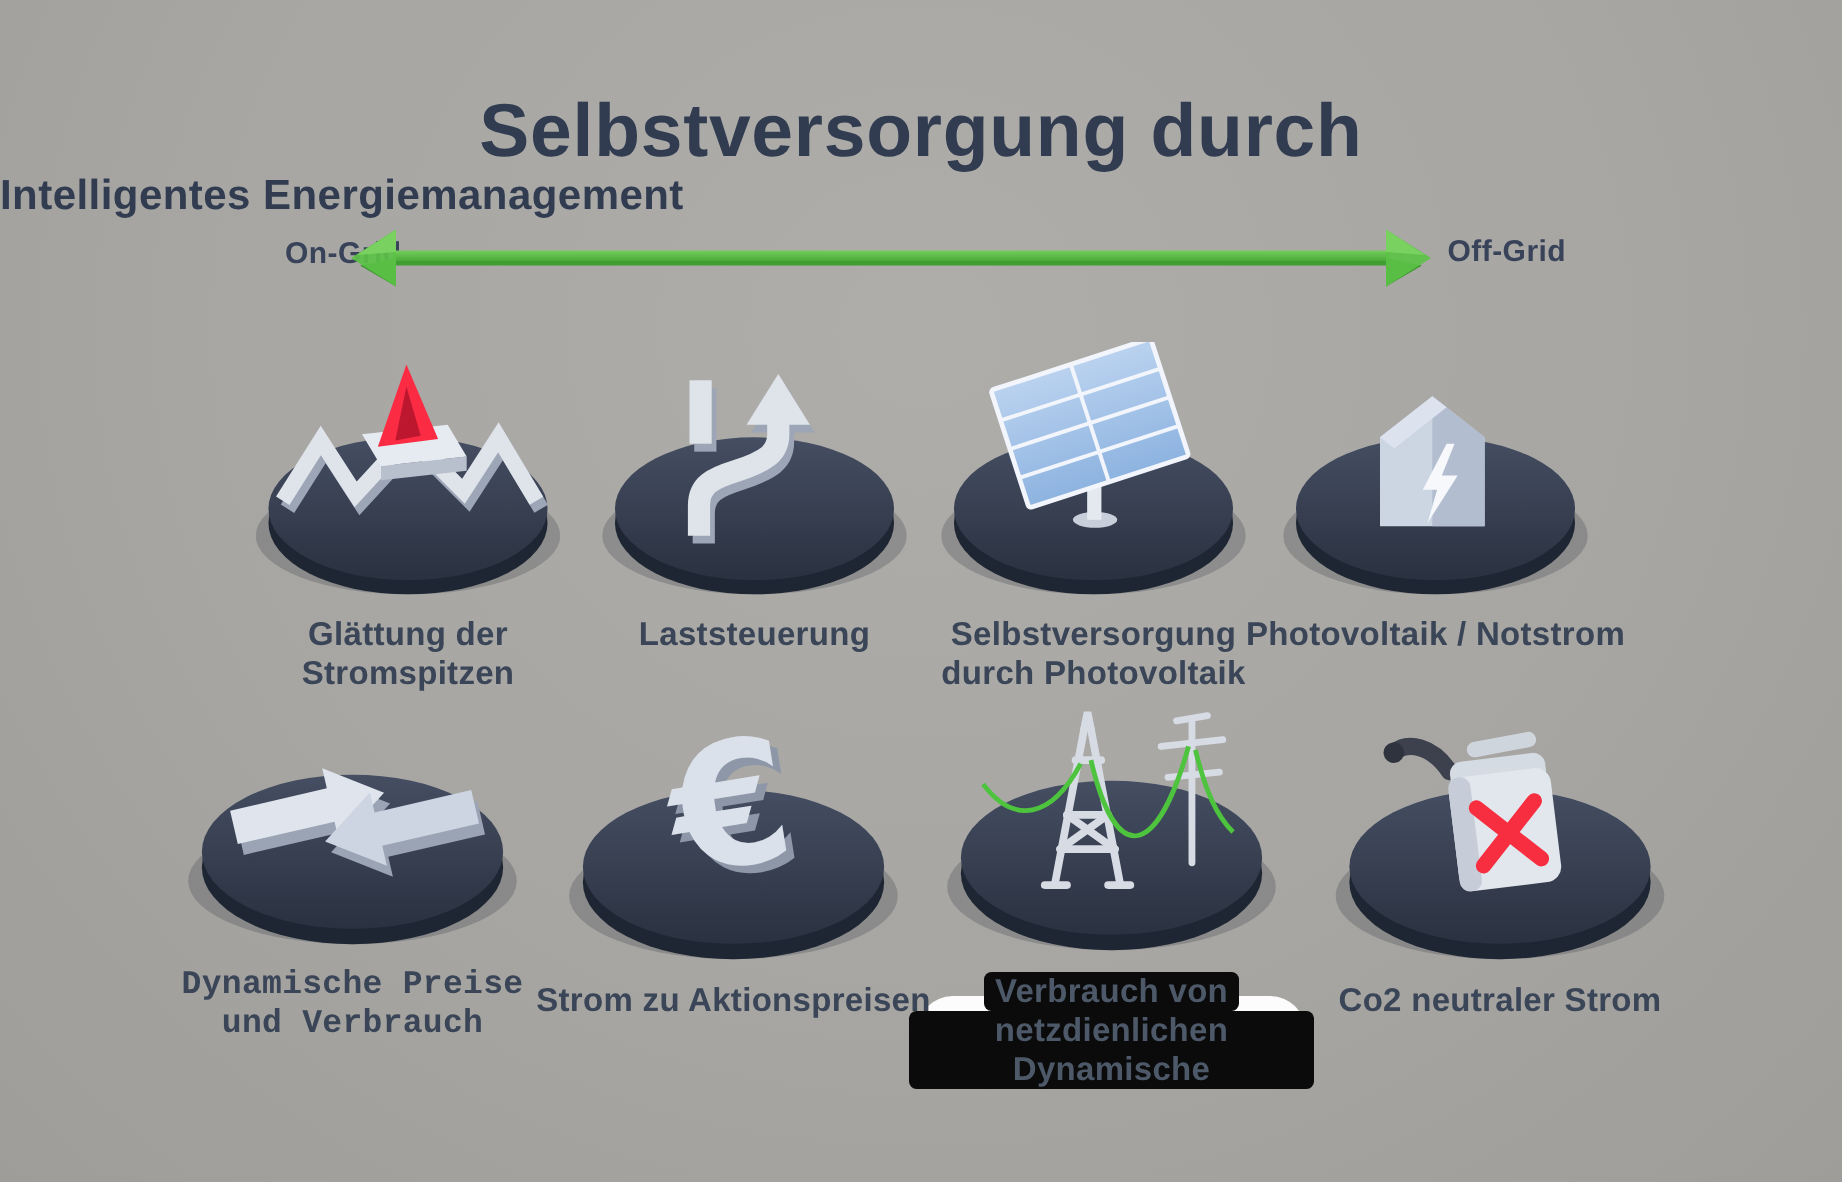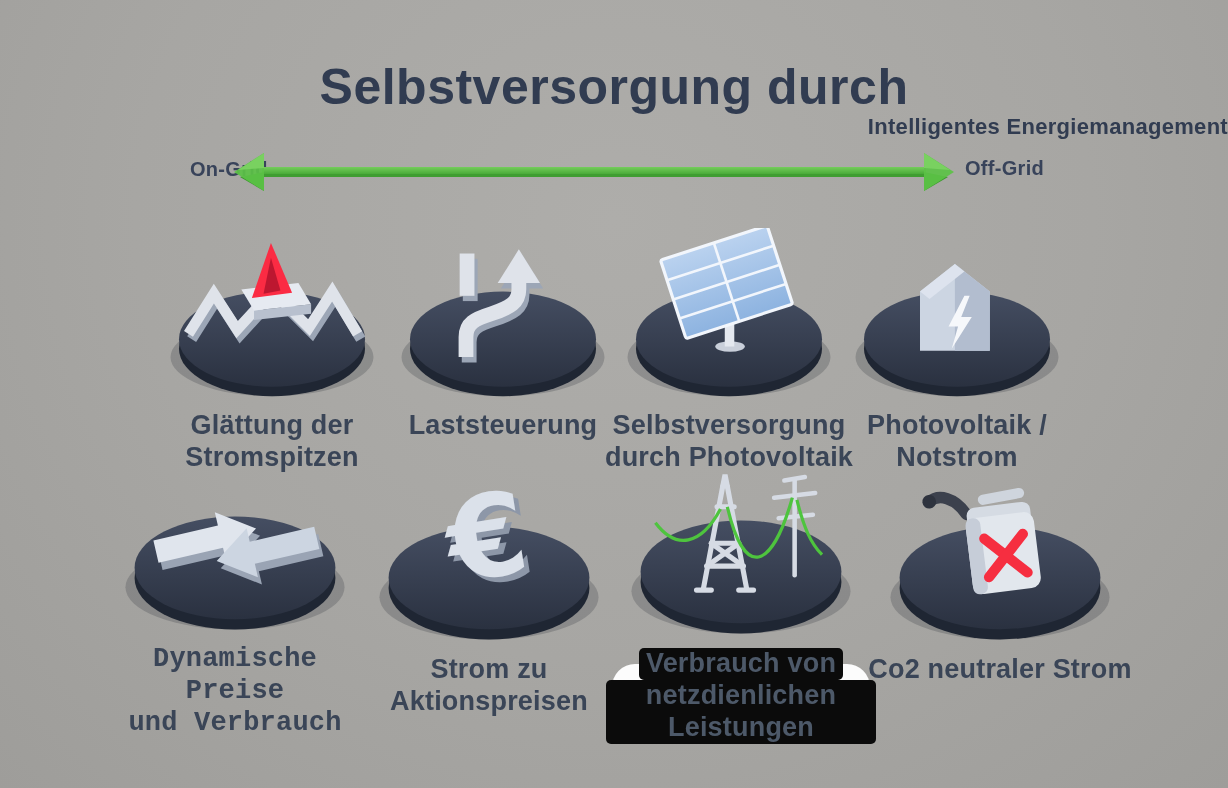--- a/index.html
+++ b/index.html
@@ -6,35 +6,35 @@
   #stage{
     position:relative;width:1228px;height:788px;overflow:hidden;
     background:radial-gradient(ellipse at 50% 28%, #aeadaa 0%, #a7a6a3 55%, #9e9d9a 100%);
     font-family:"Liberation Sans",sans-serif;
   }
   .page-title{
     position:absolute;top:58px;left:0;width:100%;text-align:center;
     font-size:50px;font-weight:800;letter-spacing:.5px;color:#313c51;
   }
   .page-subtitle{
-    position:absolute;top:114px;left:0;width:100%;text-align:right;
-    font-size:22px;font-weight:700;letter-spacing:.3px;color:#313c51;
+    position:absolute;top:114px;left:0;width:100%;text-align:left;
+    font-size:28px;font-weight:700;letter-spacing:.3px;color:#313c51;
   }
   .grid-label{
     position:absolute;font-size:20px;font-weight:700;color:#38435a;letter-spacing:.3px;
   }
   #ongrid-label{left:190px;top:158px;}
   #offgrid-label{left:965px;top:157px;}
   #spectrum-arrow{position:absolute;left:234px;top:152px;width:720px;height:40px;}
   .card{position:absolute;width:270px;text-align:center;}
   .card svg.icon{display:block;margin:0 auto;}
   .r1 svg.icon{width:222px;height:180px;}
   .r2 svg.icon{width:240px;height:194px;}
   .card-label{
-    position:relative;z-index:2;margin-top:2px;font-size:27px;font-weight:700;
+    position:relative;z-index:2;margin-top:2px;font-size:22px;font-weight:700;
     color:#3a4557;line-height:1.18;letter-spacing:.2px;
   }
   .card-label span{display:block;}
   
   .cloud{
     position:absolute;z-index:1;left:6px;width:258px;height:46px;
     background:#fcfcfc;border-radius:24px;
   }
   #card-grid-services .cloud{top:212px;}
   .dark-hl span{display:inline-block;background:#0b0b0b;color:#4d5969;
@@ -225,21 +225,21 @@
       </g>
       <g fill="none" stroke="#4ec43e" stroke-width="2.8">
         <path d="M30,62 C48,86 70,82 87,50"></path>
         <path d="M93,48 C108,112 132,104 150,40"></path>
         <path d="M154,42 C160,66 166,80 176,90"></path>
       </g>
     </svg>
     <div class="cloud"></div>
     <div class="card-label dark-hl">
       <div><span>Verbrauch von</span></div>
-      <div><span>netzdienlichen Leistungen</span></div>
+      <div><span>netzdienlichen Dynamische</span></div>
     </div>
   </div>
 
   
   <div class="card r2" style="left:865px;top:458px;">
     <svg class="icon" viewBox="0 0 210 170">
       <ellipse cx="105" cy="122" rx="96" ry="37" fill="rgba(35,40,52,0.22)"></ellipse>
       <ellipse cx="105" cy="114" rx="88" ry="45" fill="#1f2633"></ellipse>
       <ellipse cx="105" cy="105" rx="88" ry="45" fill="url(#discTop)"></ellipse>
       <g transform="rotate(-7 106 84)">

